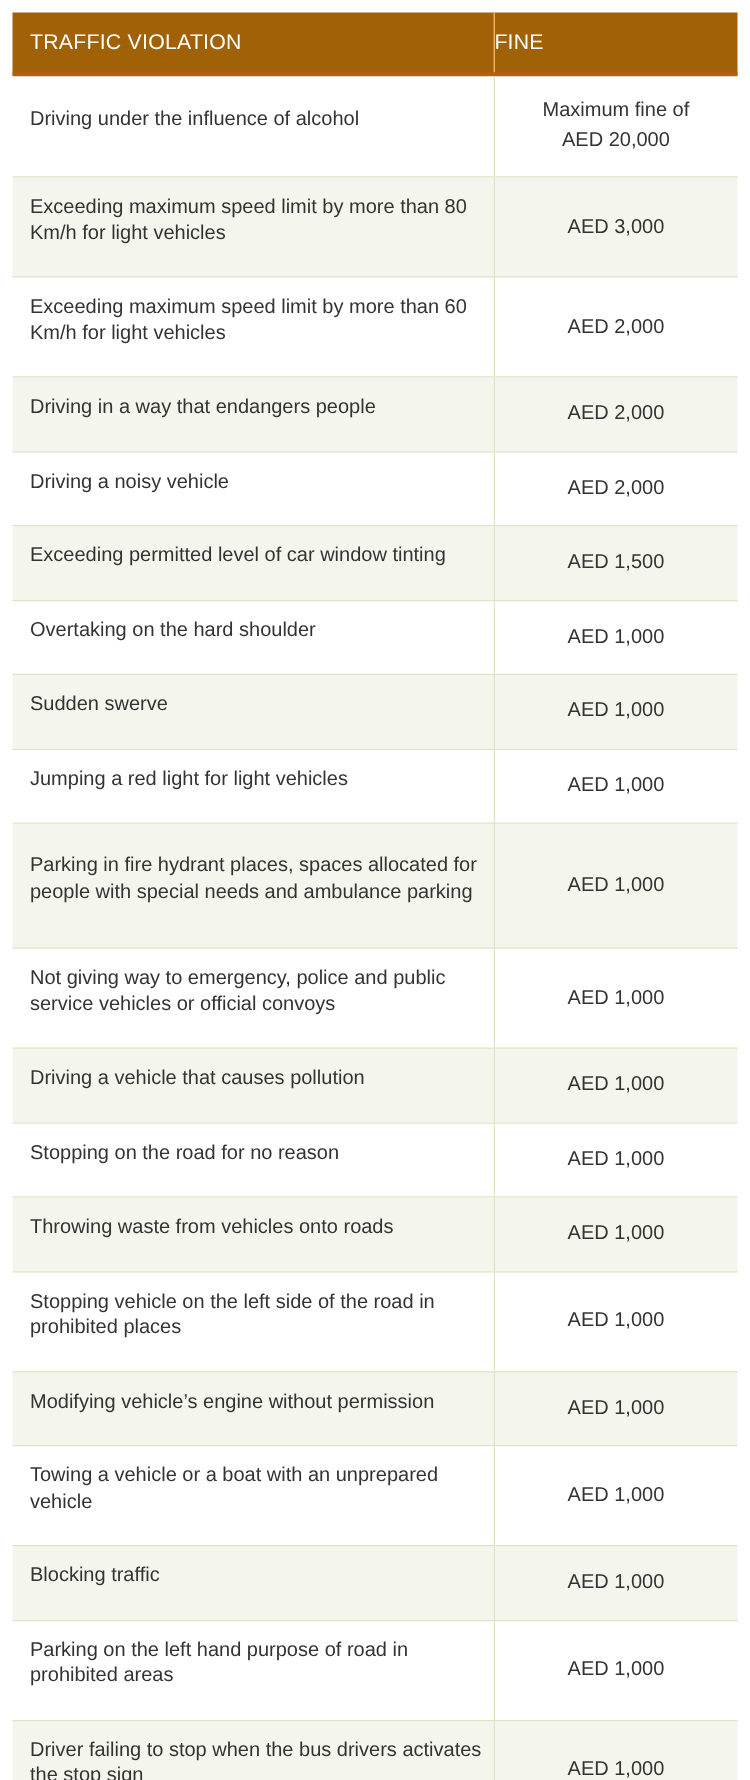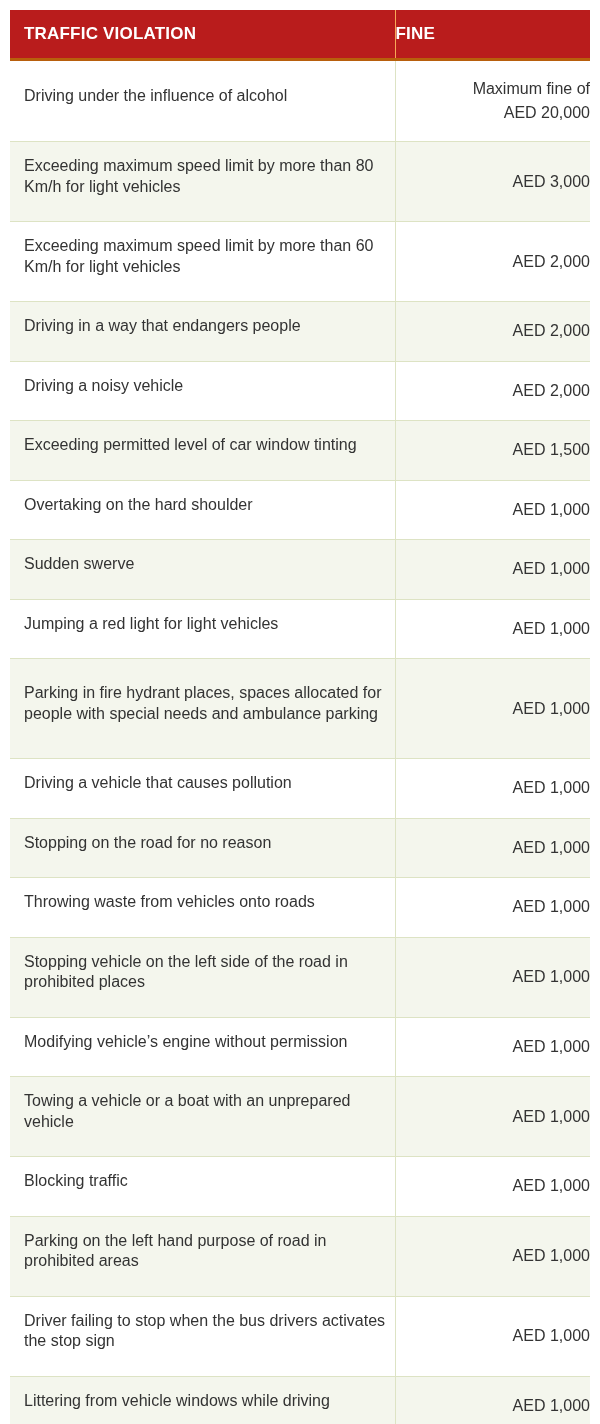--- a/index.html
+++ b/index.html
@@ -21,23 +21,23 @@
       width: 580px;
     }
     table {
       width: 580px;
       border-collapse: collapse;
       table-layout: fixed;
     }
     col.c1 { width: 385px; }
     col.c2 { width: 195px; }
     thead th {
-      background: #b91c1c;
+      background: #a16207;
       color: #ffffff;
-      font-weight: bold;
+      font-weight: normal;
       font-size: 17px;
       height: 48px;
       padding: 0;
       border-bottom: 3px solid #b85f0c;
       letter-spacing: 0.2px;
     }
     thead th.h1 {
       text-align: left;
       padding-left: 14px;
       border-right: 1px solid #f8a857;
@@ -47,21 +47,21 @@
     }
     tbody td {
       font-size: 16px;
       color: #333333;
       line-height: 20.5px;
       border-bottom: 1px solid #dde3c4;
       vertical-align: middle;
       padding: 14px 0 24px 14px;
     }
     tbody td.fine {
-      text-align: right;
+      text-align: center;
       padding: 14px 0;
       border-left: 1px solid #dde3c4;
       line-height: 24px;
     }
     tbody tr:nth-child(even) td {
       background: #f4f6ed;
     }
     tbody tr:nth-child(odd) td {
       background: #ffffff;
     }
@@ -123,20 +123,24 @@
         <td class="fine">AED 1,000</td>
       </tr>
       <tr class="h1row">
         <td>Jumping a red light for light vehicles</td>
         <td class="fine">AED 1,000</td>
       </tr>
       <tr class="h3row">
         <td>Parking in fire hydrant places, spaces allocated for people with special needs and ambulance parking</td>
         <td class="fine">AED 1,000</td>
       </tr>
+      <tr class="h2row">
+        <td>Not giving way to emergency, police and public service vehicles or official convoys</td>
+        <td class="fine">AED 1,000</td>
+      </tr>
       <tr class="h1row">
         <td>Driving a vehicle that causes pollution</td>
         <td class="fine">AED 1,000</td>
       </tr>
       <tr class="h1row">
         <td>Stopping on the road for no reason</td>
         <td class="fine">AED 1,000</td>
       </tr>
       <tr class="h1row">
         <td>Throwing waste from vehicles onto roads</td>

